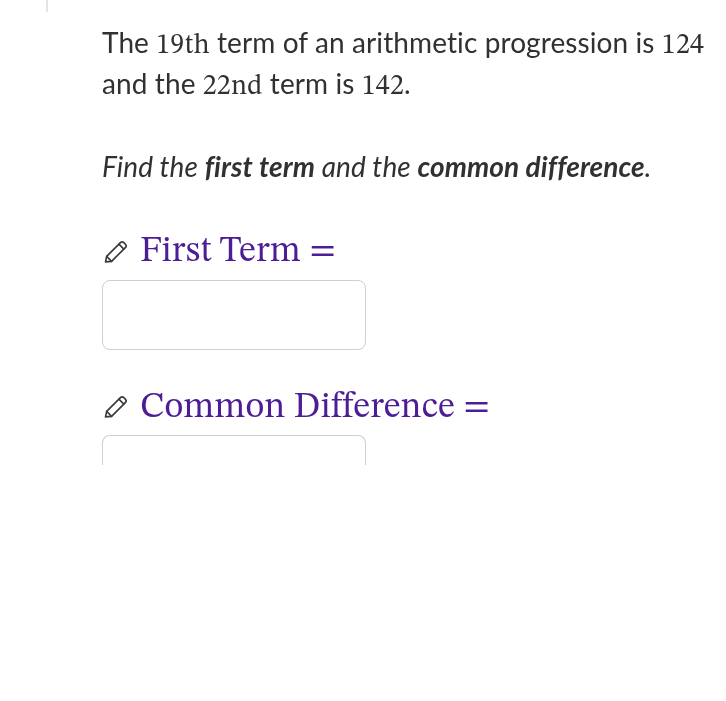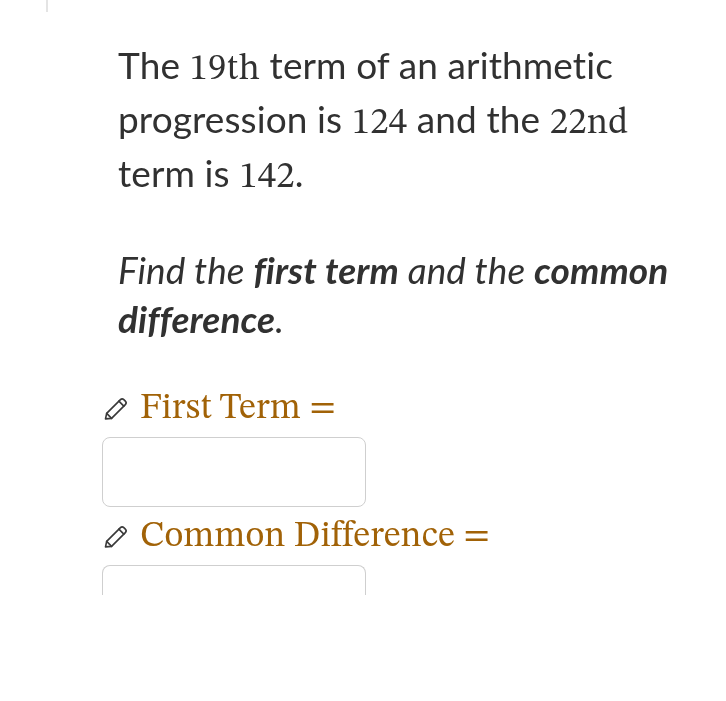--- a/index.html
+++ b/index.html
@@ -25,24 +25,24 @@
     height: 12px;
     border-left: 2px solid #e4e4e4;
   }
   .content {
     position: absolute;
     left: 102px;
     top: 24px;
     width: 624px;
   }
   .para {
-    font-size: 37px;
+    font-size: 28px;
     line-height: 1.33;
     color: #313131;
-    margin: 16px;
+    margin: 0;
     font-weight: 400;
     letter-spacing: 0.1px;
   }
   .para + .para {
     margin-top: 42px;
     font-style: italic;
   }
   .mathord {
     font-family: "Cambria Math", "STIX Two Math", "Times New Roman", serif;
     letter-spacing: 0.2px;
@@ -51,29 +51,29 @@
     font-weight: 700;
   }
 
   .answers {
     margin-top: 44px;
   }
   .answer-block {
     margin-top: 0;
   }
   .answer-block + .answer-block {
-    margin-top: 8px;
+    margin-top: 36px;
   }
   .answer-label-row {
     display: flex;
     align-items: center;
     gap: 10px;
     font-size: 36.5px;
     line-height: 1.2;
-    color: #a16207;
+    color: #4c1d95;
   }
   .answer-label-row .label-text {
     font-family: "Cambria Math", "STIX Two Math", "Times New Roman", serif;
   }
   .answer-input {
     display: block;
     margin-top: 6px;
     width: 264px;
     height: 70px;
     border: 1.6px solid #cfcfcf;

